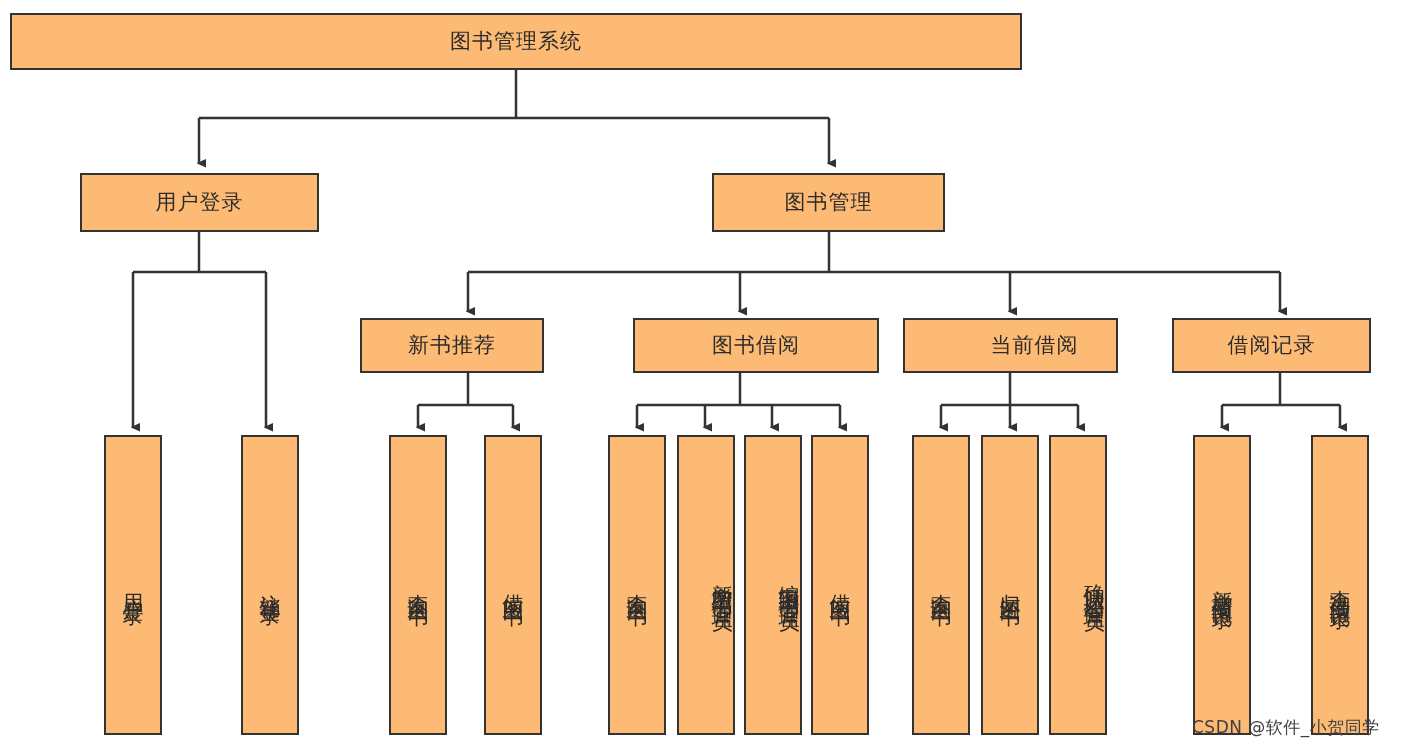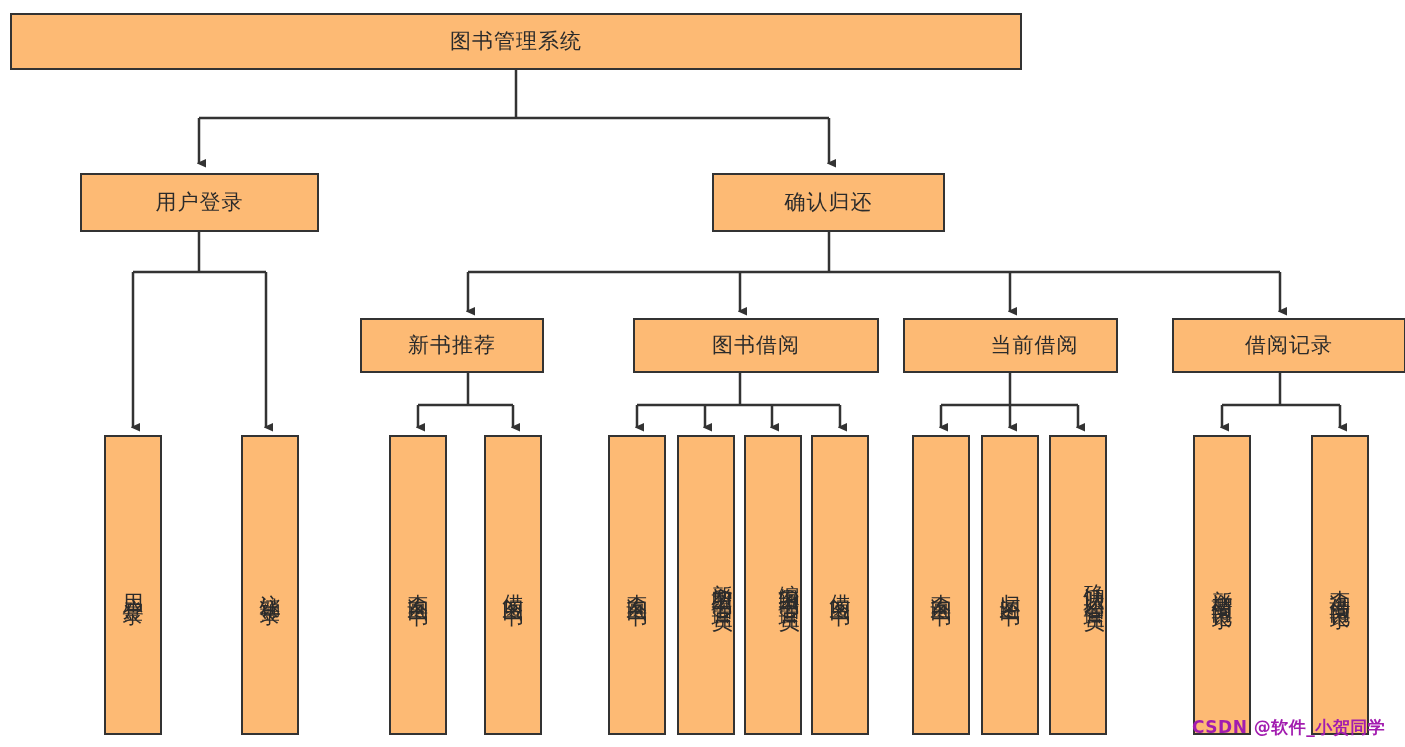--- a/index.html
+++ b/index.html
@@ -56,24 +56,23 @@
   .node.vert.overflowtop {
     align-items: flex-start;
     justify-content: center;
   }
   .node.vert .vtext {
     display: block;
   }
   .watermark {
     position: absolute;
     font-size: 17px;
-    color: #a21caf;
+    color: #404040;
     white-space: nowrap;
     letter-spacing: 0.5px;
-    font-weight: bold;
   }
 </style>
 </head>
 <body>
 
 <div id="canvas">
 
   <svg class="wires" viewBox="0 0 1405 747" xmlns="http://www.w3.org/2000/svg">
     <defs>
       <marker id="arrow" markerWidth="9" markerHeight="9" refX="4.5" refY="7.2" orient="auto" markerUnits="userSpaceOnUse">
@@ -126,33 +125,33 @@
   </svg>
 
   <div class="node horiz" style="left:10px; top:13px; width:1012px; height:57px;">
     <span>图书管理系统</span>
   </div>
 
   <div class="node horiz" style="left:80px; top:173px; width:239px; height:59px;">
     <span>用户登录</span>
   </div>
   <div class="node horiz" style="left:712px; top:173px; width:233px; height:59px;">
-    <span>确认归还</span>
+    <span>图书管理</span>
   </div>
 
   <div class="node horiz" style="left:360px; top:318px; width:184px; height:55px;">
     <span>新书推荐</span>
   </div>
   <div class="node horiz" style="left:633px; top:318px; width:246px; height:55px;">
     <span>图书借阅</span>
   </div>
   <div class="node horiz" style="left:903px; top:318px; width:215px; height:55px;padding-left:48px;">
     <span>当前借阅</span>
   </div>
-  <div class="node horiz" style="left:1172px; top:318px; width:234px; height:55px;">
+  <div class="node horiz" style="left:1172px; top:318px; width:199px; height:55px;">
     <span>借阅记录</span>
   </div>
 
   <div class="node vert" style="left:104px; top:435px; width:58px; height:300px;">
     <span class="vtext">用户登录</span>
   </div>
   <div class="node vert" style="left:241px; top:435px; width:58px; height:300px;">
     <span class="vtext">注销登录</span>
   </div>
 

